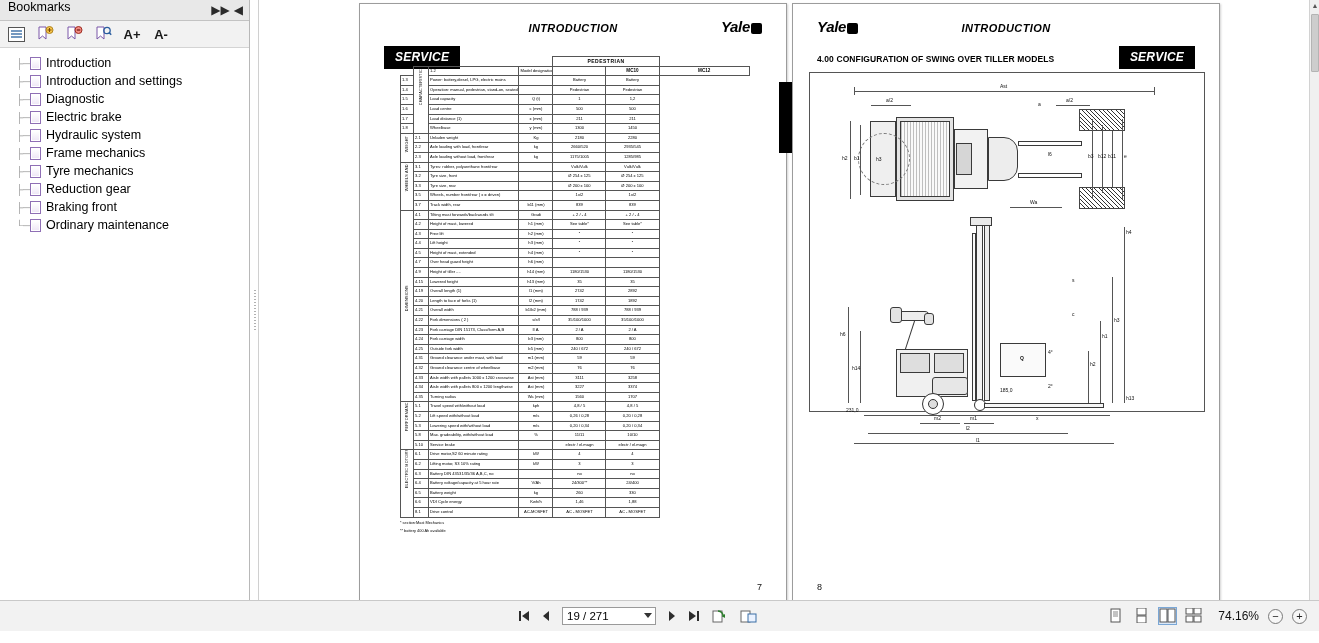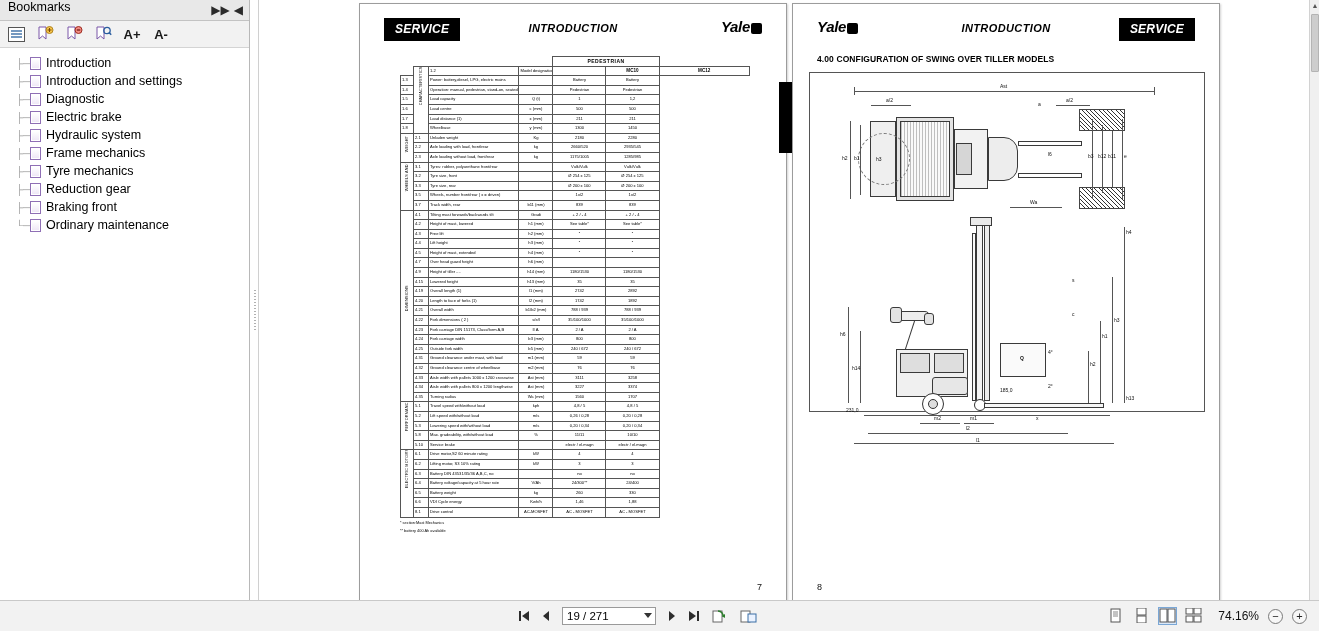--- a/index.html
+++ b/index.html
@@ -85,20 +85,21 @@
   .binding { position:absolute; width:18px; height:36px; background:#000; }
   #bind1 { left:420px; top:79px; }
   #bind2 { left:420px; top:114px; }
 
   
   .pg-head { position:absolute; left:24px; right:24px; top:14px; height:22px; }
   .service-badge {
     display:inline-block; background:#000; color:#fff; font-style:italic;
     font-weight:bold; font-size:12px; padding:2px 9px 3px 9px; letter-spacing:0.2px;
     border:2px solid #000;
+    margin-top:28px;
   }
   .pg-head .intro {
     position:absolute; left:0; right:0; top:4px; text-align:center;
     font-style:italic; font-weight:bold; font-size:11px; letter-spacing:0.4px;
   }
   .yale-logo {
     font-style:italic; font-weight:bold; font-size:15px; letter-spacing:-0.3px;
   }
   .yale-mark { display:inline-block; width:11px; height:11px; background:#000; border-radius:2px; vertical-align:middle; margin-left:1px;}
   .head-right { position:absolute; right:0; top:0; }

